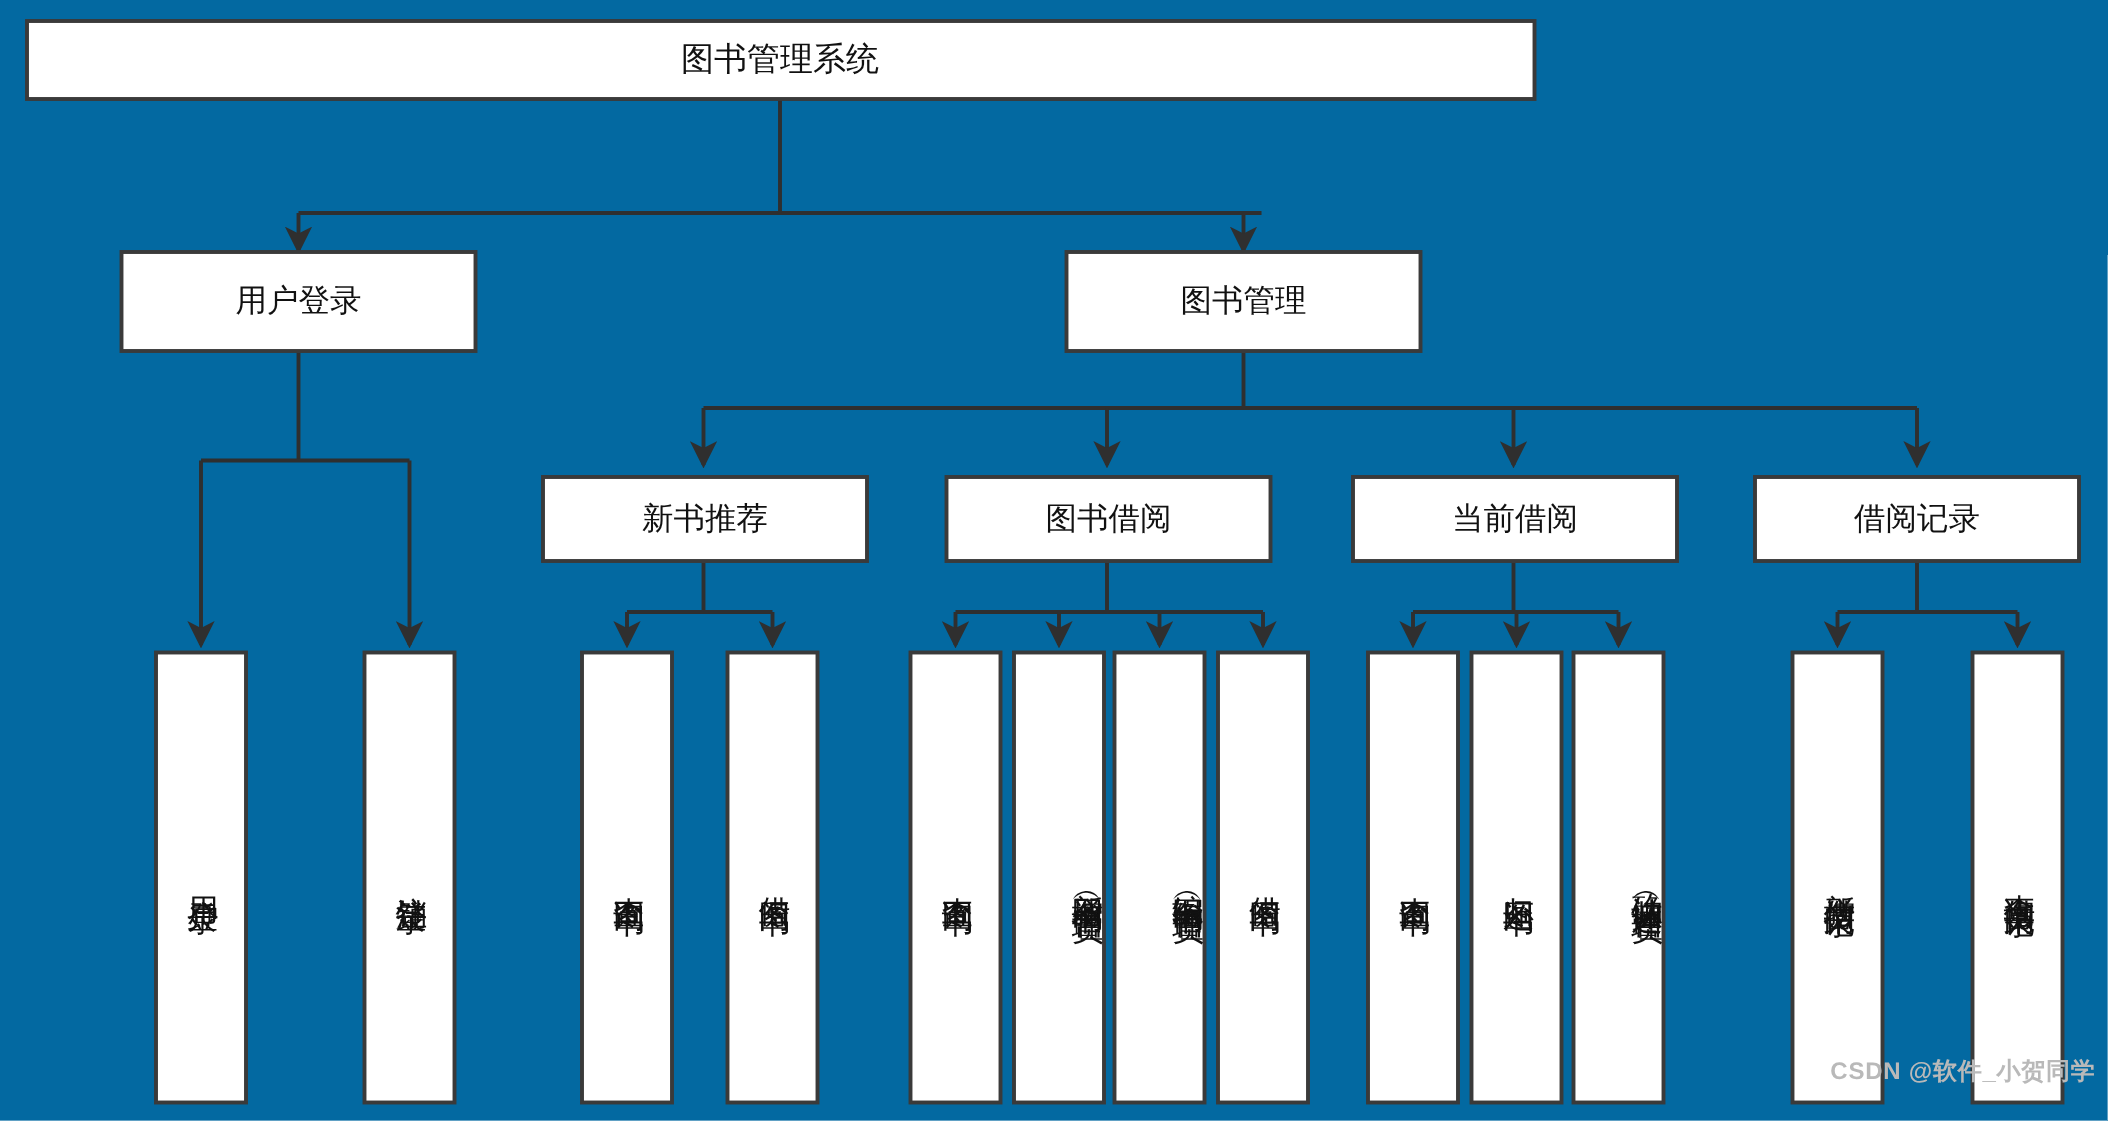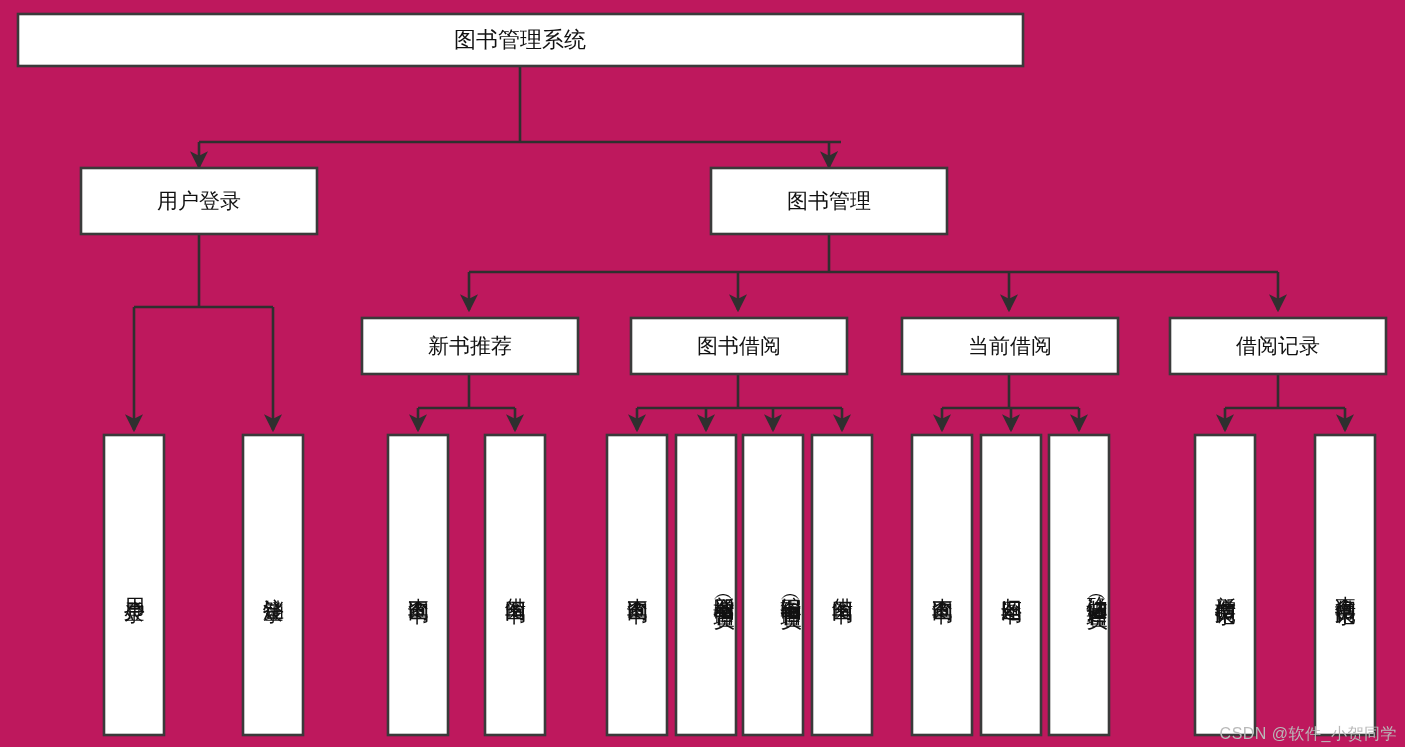--- a/index.html
+++ b/index.html
@@ -1,21 +1,21 @@
 <!DOCTYPE html>
 <html><head>
 <meta charset="utf-8">
 <style>
   html,body{margin:0;padding:0;background:#ffffff;}
   body{
     width:1405px;height:747px;overflow:hidden;
     font-family:"Liberation Sans","DejaVu Sans",sans-serif;
     -webkit-font-smoothing:antialiased;
   }
-  #diagram-root{position:relative;width:1405px;height:747px;background:#be185d;}
+  #diagram-root{position:relative;width:1405px;height:747px;background:#0369a1;}
   svg#tree{position:absolute;left:0;top:0;width:1405px;height:747px;}
   .node-box{fill:#ffffff;stroke:#3a3a3a;stroke-width:2.6;}
   .link{stroke:#2f2f2f;stroke-width:2.6;fill:none;}
   .arrow-head{fill:#2f2f2f;stroke:none;}
   .node-label{
     fill:#111111;
     font-family:"Liberation Sans","DejaVu Sans",sans-serif;
     font-size:21px;
     text-anchor:middle;
     dominant-baseline:middle;
@@ -32,26 +32,27 @@
     color:#111111;
     text-align:center;
     display:flex;
     align-items:center;
     justify-content:center;
     white-space:nowrap;
     pointer-events:none;
   }
   #watermark{
     position:absolute;
-    right:8px;bottom:2px;
+    right:8px;bottom:22px;
     font-family:"Liberation Sans","DejaVu Sans",sans-serif;
     font-size:16px;
     color:#b9b9b9;
     letter-spacing:.5px;
     white-space:nowrap;
+    font-weight:bold;
   }
 </style>
 </head>
 <body>
 
 <div id="diagram-root">
 
   <svg id="tree" viewBox="0 0 1405 747">
     <defs>
       <marker id="arrow" viewBox="0 0 12 12" refX="10.5" refY="6" markerWidth="7" markerHeight="7" orient="auto-start-reverse">

